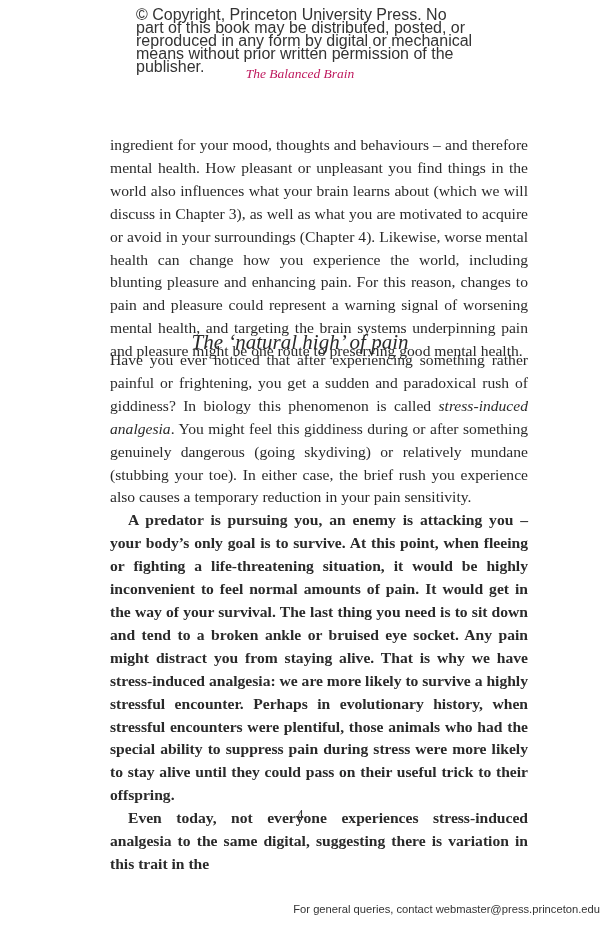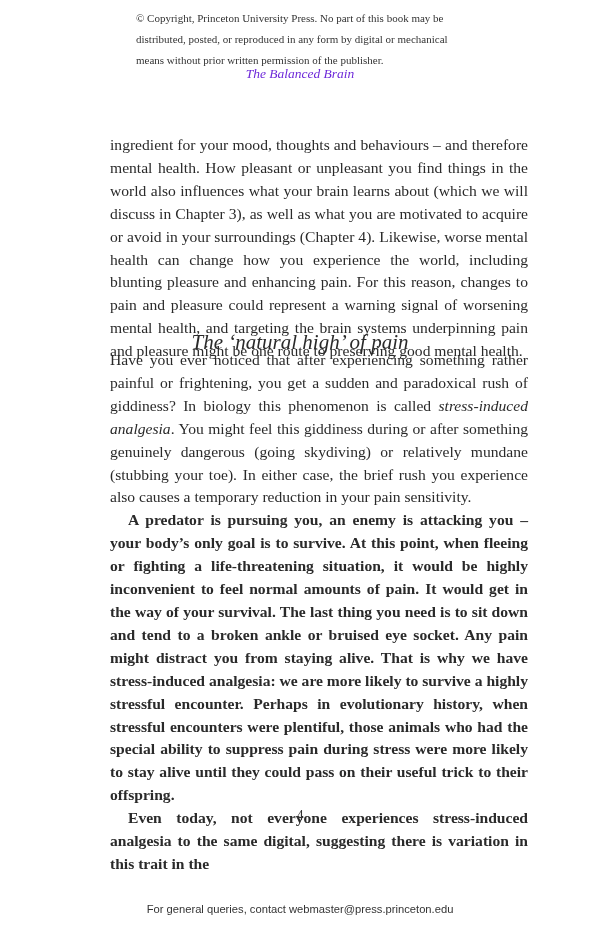--- a/index.html
+++ b/index.html
@@ -2,46 +2,46 @@
 <html><head>
 <meta charset="utf-8">
 <style>
   html, body { margin: 0; padding: 0; }
   body {
     width: 600px; height: 926px; background: #ffffff; position: relative;
     overflow: hidden; color: #2a2a2a;
   }
   .copyright {
     position: absolute; left: 136px; top: 8px; width: 340px;
-    font-family: Liberation Serif, serif; font-size: 11px; line-height: 21px;
+    font-family: Liberation Sans, sans-serif; font-size: 16px; line-height: 13px;
     color: #333;
   }
   .running-head {
     position: absolute; left: 0; width: 600px; top: 66px; text-align: center;
-    font-family: "Liberation Serif", serif; font-style: italic; font-size: 13.5px; color: #6d28d9;
+    font-family: "Liberation Serif", serif; font-style: italic; font-size: 13.5px; color: #be185d;
   }
   .body-text {
     position: absolute; left: 110px; width: 418px;
     font-family: "Liberation Serif", serif; font-size: 15.6px; line-height: 22.9px;
     text-align: justify; color: #2a2a2a;
   }
   .body-text p { margin: 0; }
   .body-text p.indent { text-indent: 18px; font-weight: bold; }
   .block1 { top: 94px; margin-top: 40px; }
   .section-heading {
     position: absolute; left: 0; width: 600px; top: 330px; text-align: center;
     font-family: "Liberation Serif", serif; font-style: italic; font-size: 21px; color: #2a2a2a;
   }
   .block2 { top: 349px; }
   .page-number {
     position: absolute; left: 0; width: 600px; top: 808px; text-align: center;
     font-family: "Liberation Serif", serif; font-size: 14px; color: #333;
   }
   .footer {
-    position: absolute; left: 0; width: 600px; top: 903px; text-align: center;
+    position: absolute; left: 0; width: 600px; top: 903px; text-align: right;
     font-family: "Liberation Sans", sans-serif; font-size: 11.2px; color: #333;
   }
   em { font-style: italic; }
 </style>
 </head>
 <body>
 
 <div class="copyright">© Copyright, Princeton University Press. No part of this book may be distributed, posted, or reproduced in any form by digital or mechanical means without prior written permission of the publisher.</div>
 
 <div class="running-head">The Balanced Brain</div>

